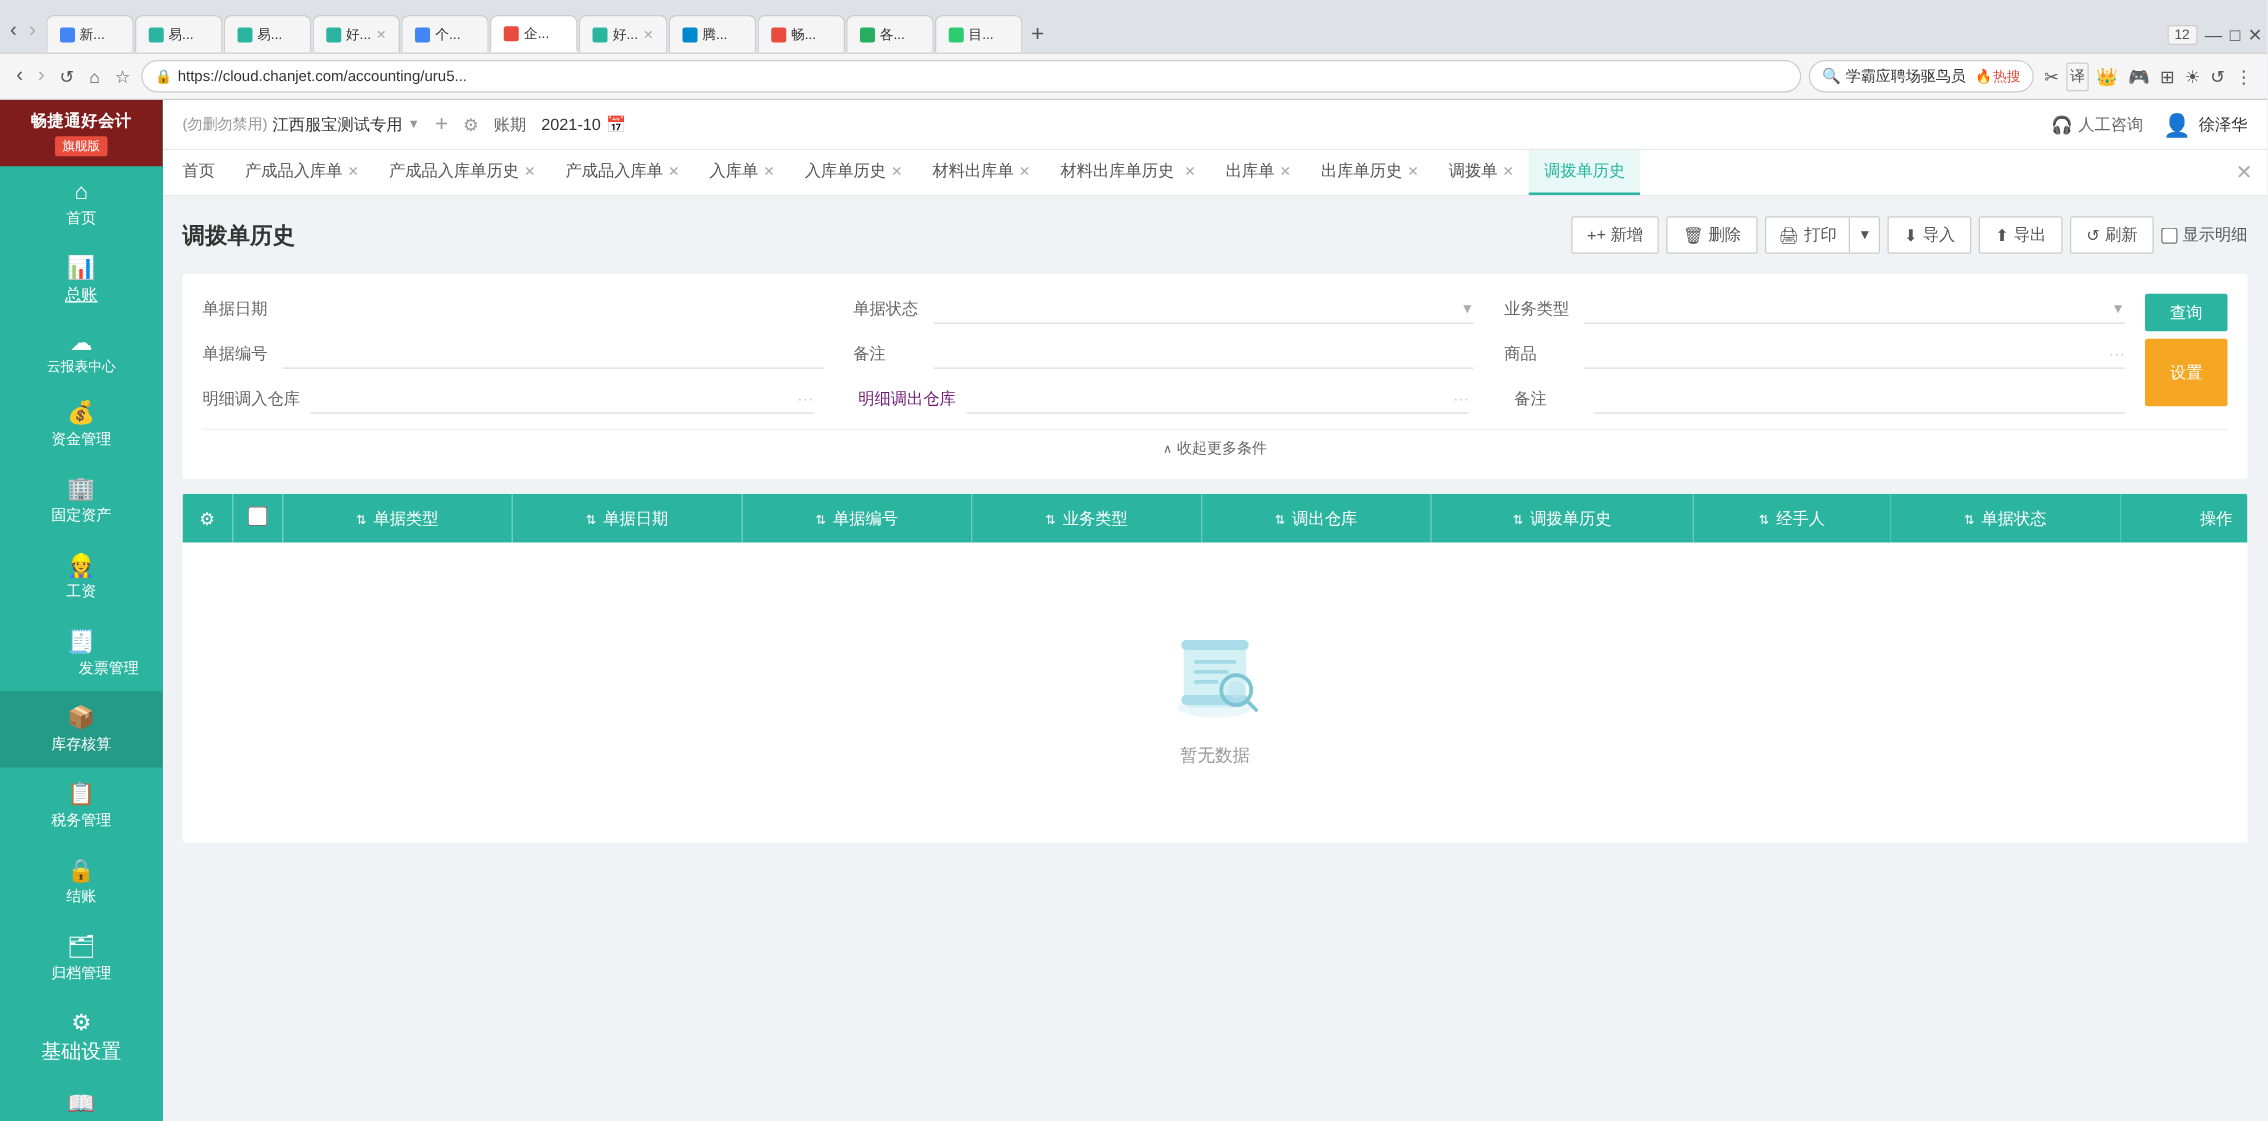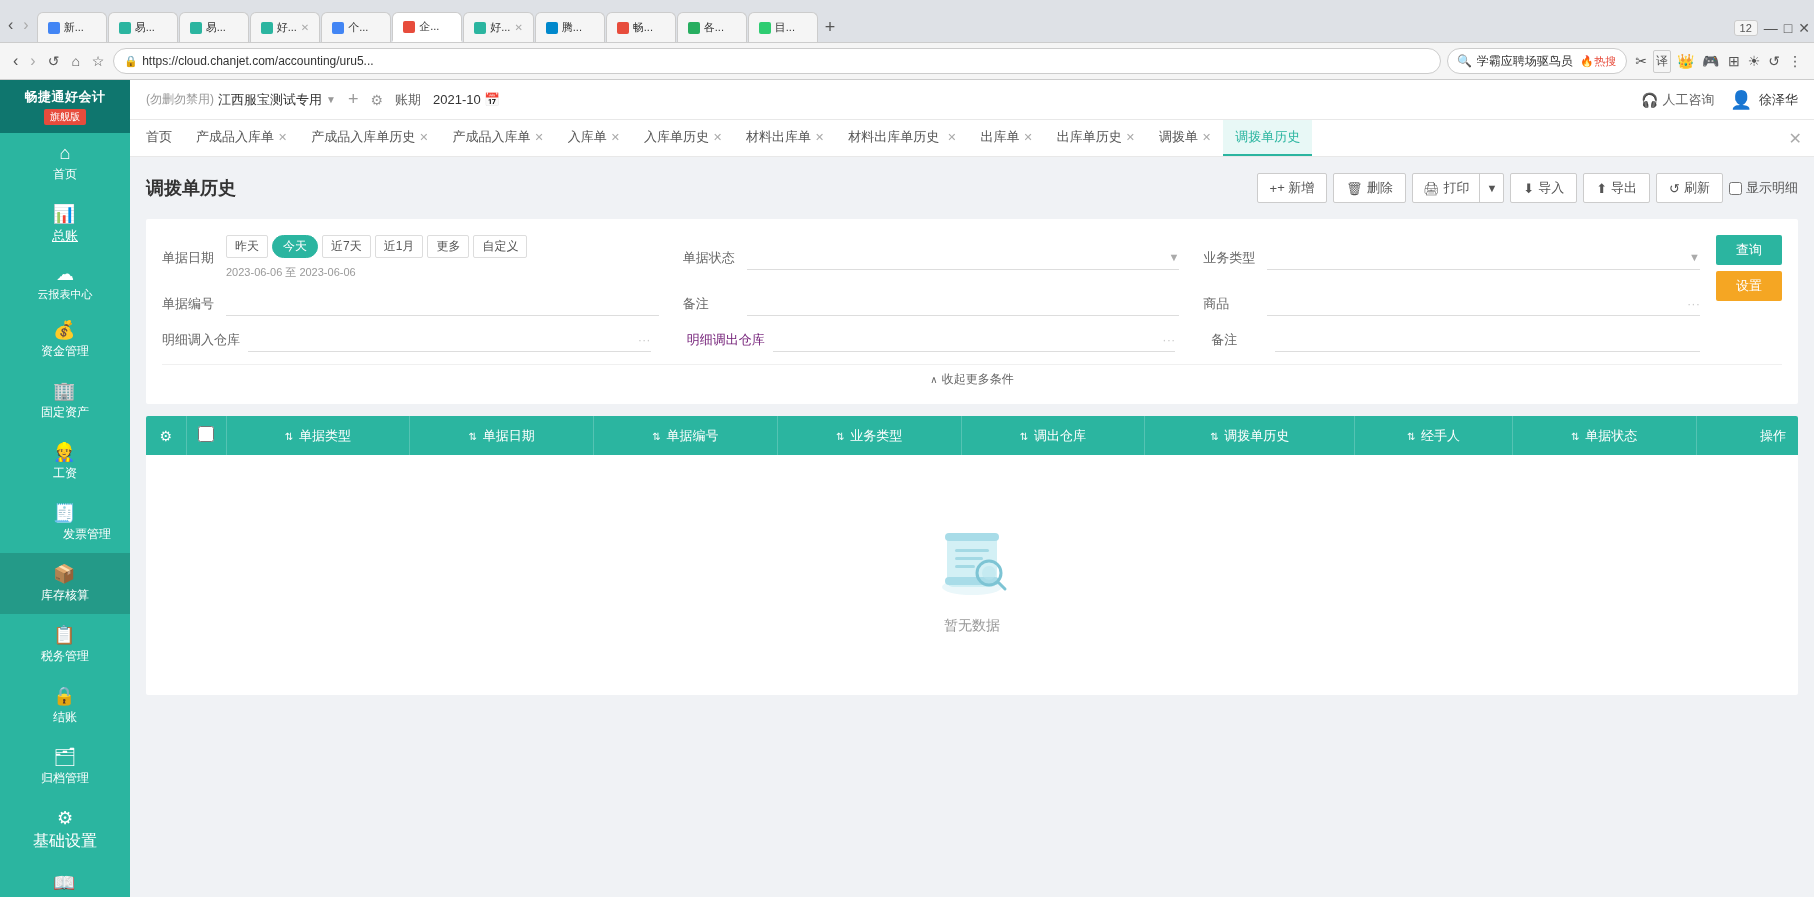--- a/index.html
+++ b/index.html
@@ -96,21 +96,21 @@
     <span style="font-size:14px;color:#555;cursor:pointer;padding:2px;">⊞</span>
     <span style="font-size:14px;color:#555;cursor:pointer;padding:2px;">☀</span>
     <span style="font-size:14px;color:#555;cursor:pointer;padding:2px;">↺</span>
     <span style="font-size:14px;color:#555;cursor:pointer;padding:2px;">⋮</span>
   </div>
 </div>
 
 <div style="display:flex;height:calc(100vh - 80px);overflow:hidden;">
 
   <div style="width:130px;background:#2bb5a0;display:flex;flex-direction:column;flex-shrink:0;overflow-y:auto;">
-    <div style="background:#0f766e;padding:8px 6px;text-align:center;">
+    <div style="background:#7f1d1d;padding:8px 6px;text-align:center;">
       <div style="color:#fff;font-size:13px;font-weight:bold;letter-spacing:0.5px;">畅捷通好会计</div>
       <div style="background:#e74c3c;color:#fff;font-size:10px;border-radius:2px;padding:1px 6px;margin-top:3px;display:inline-block;">旗舰版</div>
     </div>
 
     <div style="display:flex;flex-direction:column;align-items:center;padding:10px 4px;cursor:pointer;color:#fff;">
       <span style="font-size:18px;margin-bottom:2px;">⌂</span>
       <span style="font-size:12px;">首页</span>
     </div>
     <div style="display:flex;flex-direction:column;align-items:center;padding:10px 4px;cursor:pointer;color:#fff;">
       <span style="font-size:18px;margin-bottom:2px;">📊</span>
@@ -281,31 +281,20 @@
 
       <div style="background:#fff;padding:16px;border-radius:2px;margin-bottom:12px;">
 
         <div style="display:flex;align-items:flex-start;gap:0;margin-bottom:12px;">
           <div style="flex:1;display:flex;flex-direction:column;gap:12px;">
 
             <div style="display:grid;grid-template-columns:1fr 1fr 1fr;gap:24px;align-items:center;">
 
               <div style="display:flex;align-items:center;gap:8px;">
                 <span style="color:#666;font-size:13px;white-space:nowrap;min-width:56px;">单据日期</span>
-                <div style="display:flex;align-items:center;gap:4px;flex-wrap:wrap;">
-                  <button style="padding:2px 8px;border:1px solid #ddd;background:#fff;cursor:pointer;font-size:12px;color:#555;border-radius:2px;">昨天</button>
-                  <button style="padding:2px 10px;border:1px solid #2bb5a0;background:#2bb5a0;cursor:pointer;font-size:12px;color:#fff;border-radius:12px;">今天</button>
-                  <button style="padding:2px 8px;border:1px solid #ddd;background:#fff;cursor:pointer;font-size:12px;color:#555;border-radius:2px;">近7天</button>
-                  <button style="padding:2px 8px;border:1px solid #ddd;background:#fff;cursor:pointer;font-size:12px;color:#555;border-radius:2px;">近1月</button>
-                  <button style="padding:2px 8px;border:1px solid #ddd;background:#fff;cursor:pointer;font-size:12px;color:#555;border-radius:2px;">更多</button>
-                  <button style="padding:2px 8px;border:1px solid #ddd;background:#fff;cursor:pointer;font-size:12px;color:#555;border-radius:2px;">自定义</button>
-                  <div style="width:100%;margin-top:2px;">
-                    <span style="font-size:11px;color:#999;">2023-06-06 至 2023-06-06</span>
-                  </div>
-                </div>
               </div>
 
               <div style="display:flex;align-items:center;gap:8px;">
                 <span style="color:#666;font-size:13px;white-space:nowrap;min-width:56px;">单据状态</span>
                 <div style="flex:1;display:flex;align-items:center;border-bottom:1px solid #ddd;">
                   <select style="flex:1;border:none;outline:none;background:transparent;font-size:13px;color:#333;cursor:pointer;padding:4px 0;appearance:none;"></select>
                   <span style="color:#aaa;font-size:11px;">▼</span>
                 </div>
               </div>
 
@@ -359,21 +348,21 @@
 
               <div style="display:flex;align-items:center;gap:8px;">
                 <span style="color:#666;font-size:13px;white-space:nowrap;min-width:56px;">备注</span>
                 <input type="text" style="flex: 1 1 0%; border-top: none; border-right: none; border-left: none; border-image: initial; border-bottom: 1px solid rgb(221, 221, 221); outline: none; padding: 4px 0px; font-size: 13px; color: rgb(51, 51, 51); background: transparent; width: 100%;">
               </div>
             </div>
           </div>
 
           <div style="display:flex;flex-direction:column;gap:6px;margin-left:16px;flex-shrink:0;">
             <button style="background:#2bb5a0;color:#fff;border:none;padding:6px 20px;cursor:pointer;font-size:13px;border-radius:2px;">查询</button>
-            <button style="background:#f5a623;color:#fff;border:none;padding:6px 16px;cursor:pointer;font-size:13px;border-radius:2px;">设置</button>
+            <button style="background:#f5a623;color:#fff;border:none;padding:18px 16px;cursor:pointer;font-size:13px;border-radius:2px;">设置</button>
           </div>
         </div>
 
         <div style="display:flex;justify-content:center;border-top:1px solid #f0f0f0;padding-top:6px;">
           <button style="display:flex;align-items:center;gap:4px;color:#666;font-size:12px;background:none;border:none;cursor:pointer;">
             <span style="font-size:10px;">∧</span>
             <span>收起更多条件</span>
           </button>
         </div>
       </div>

